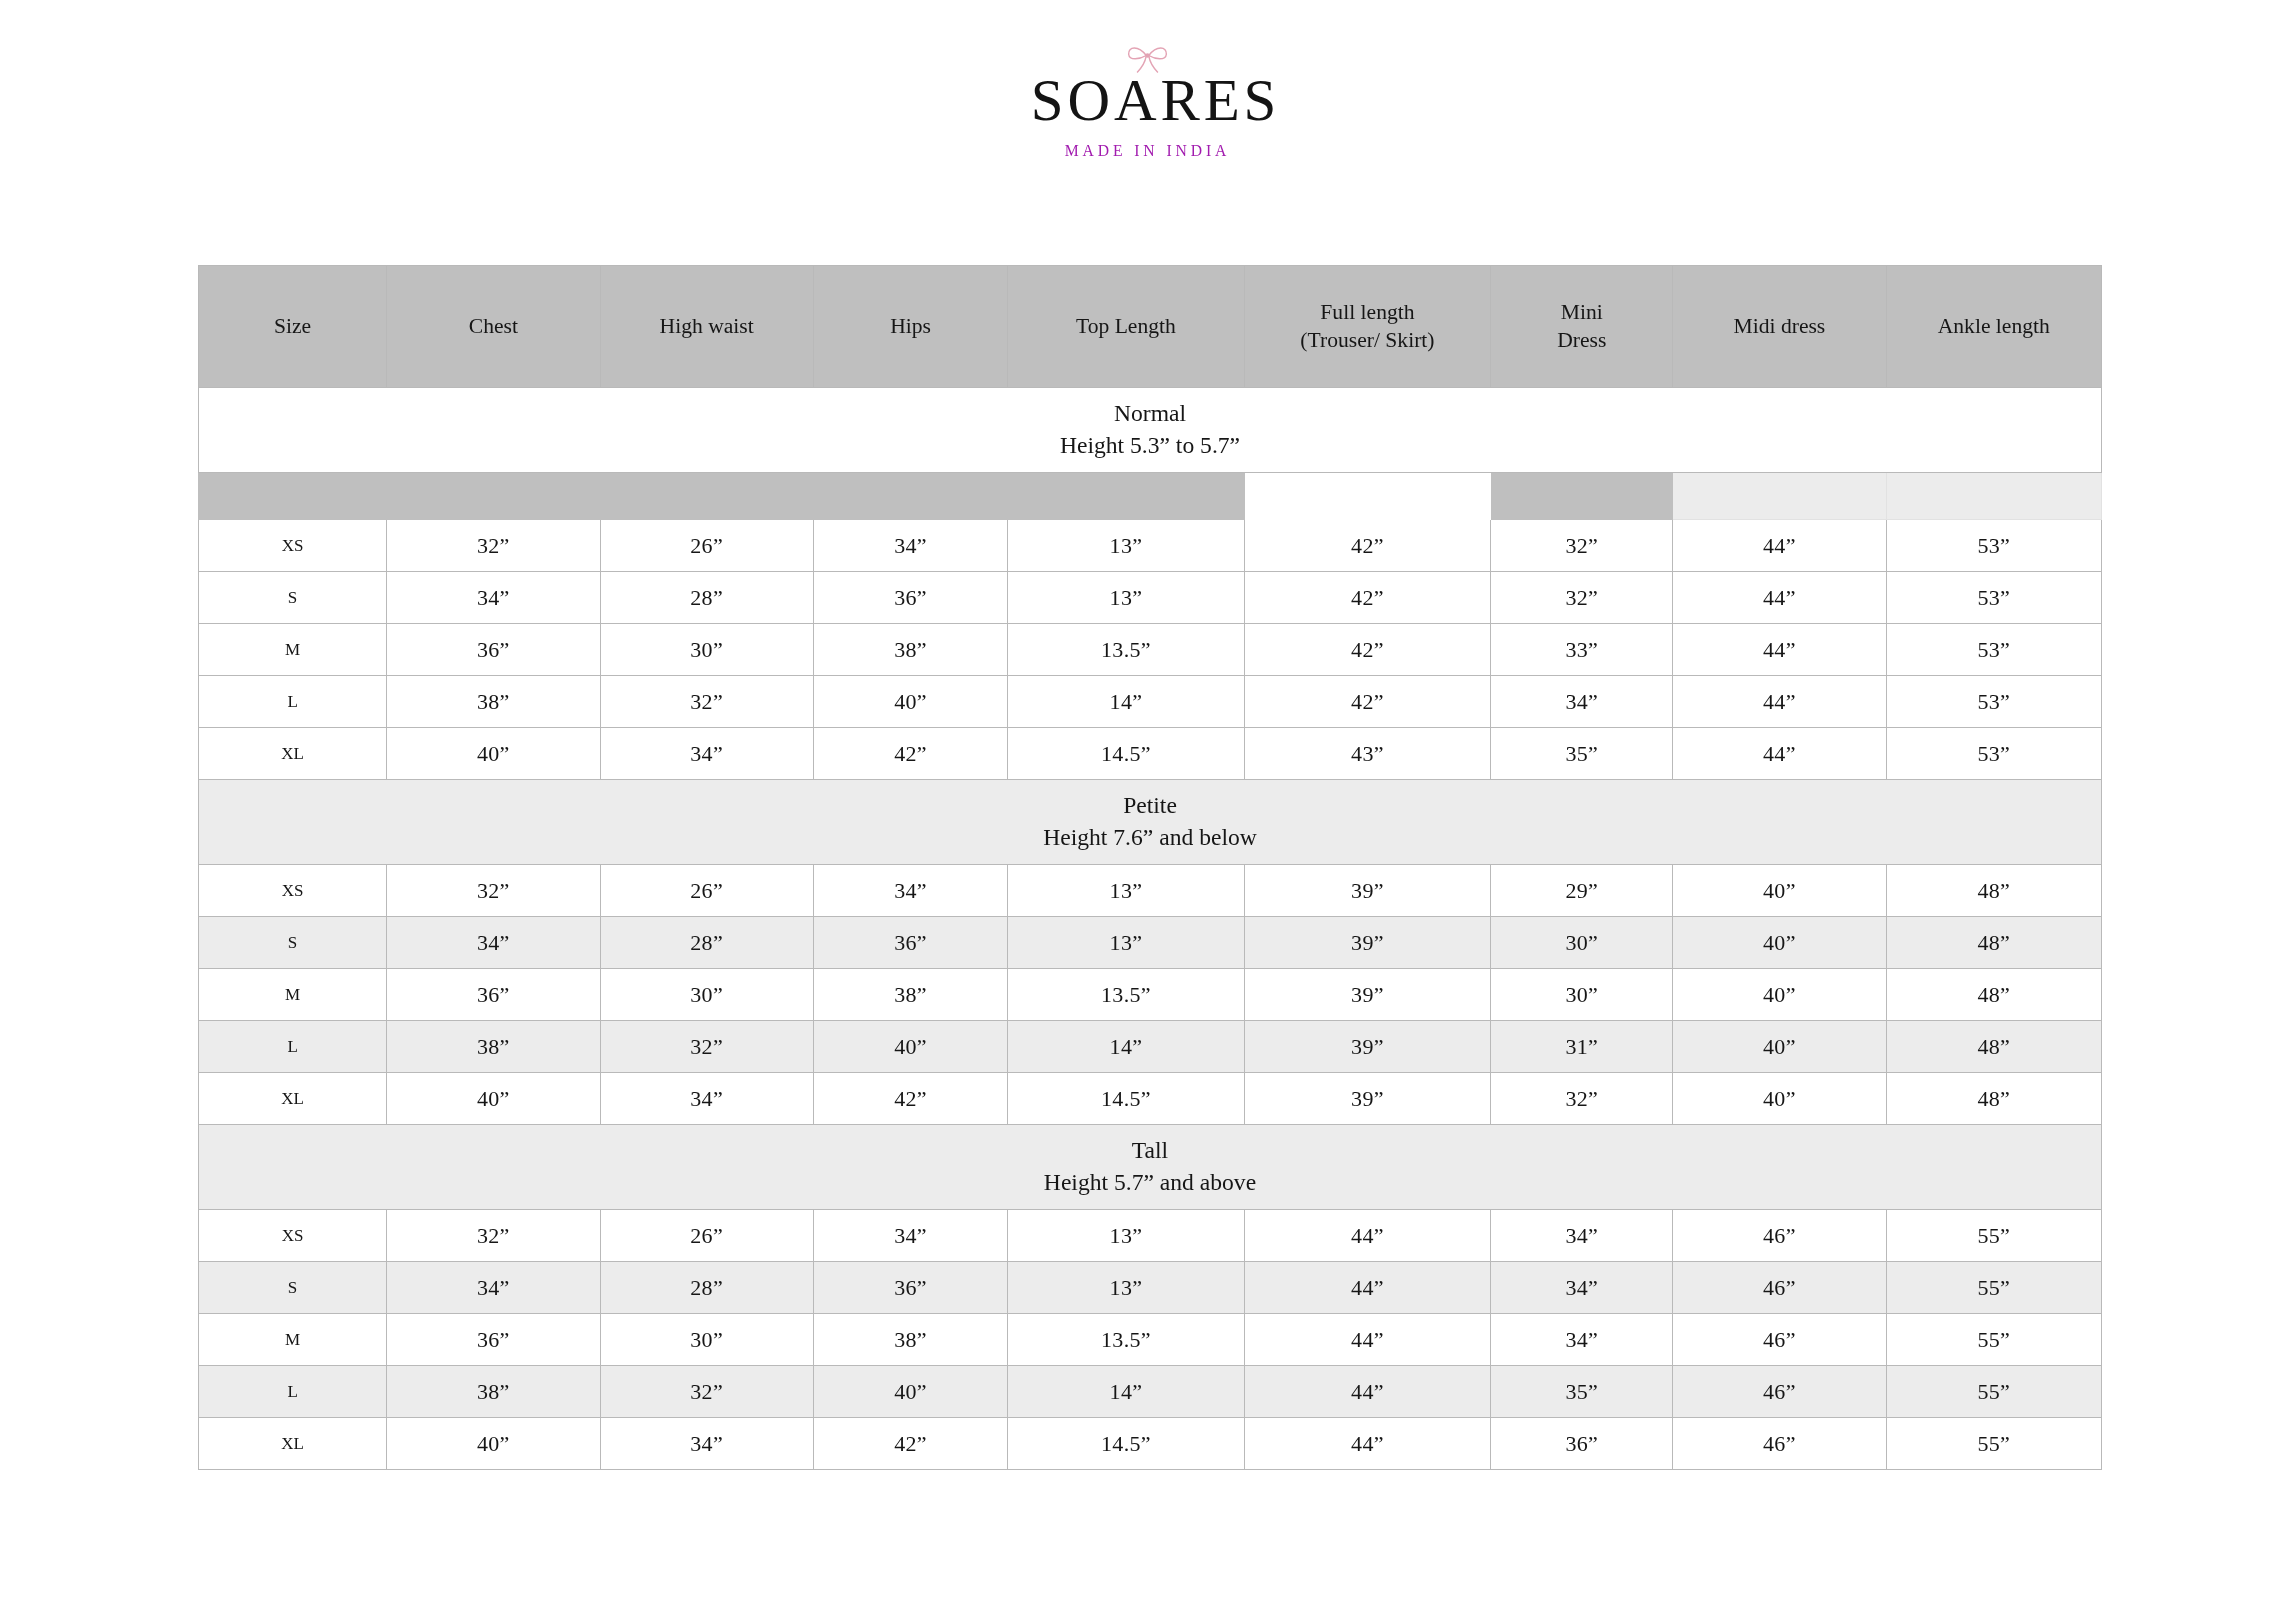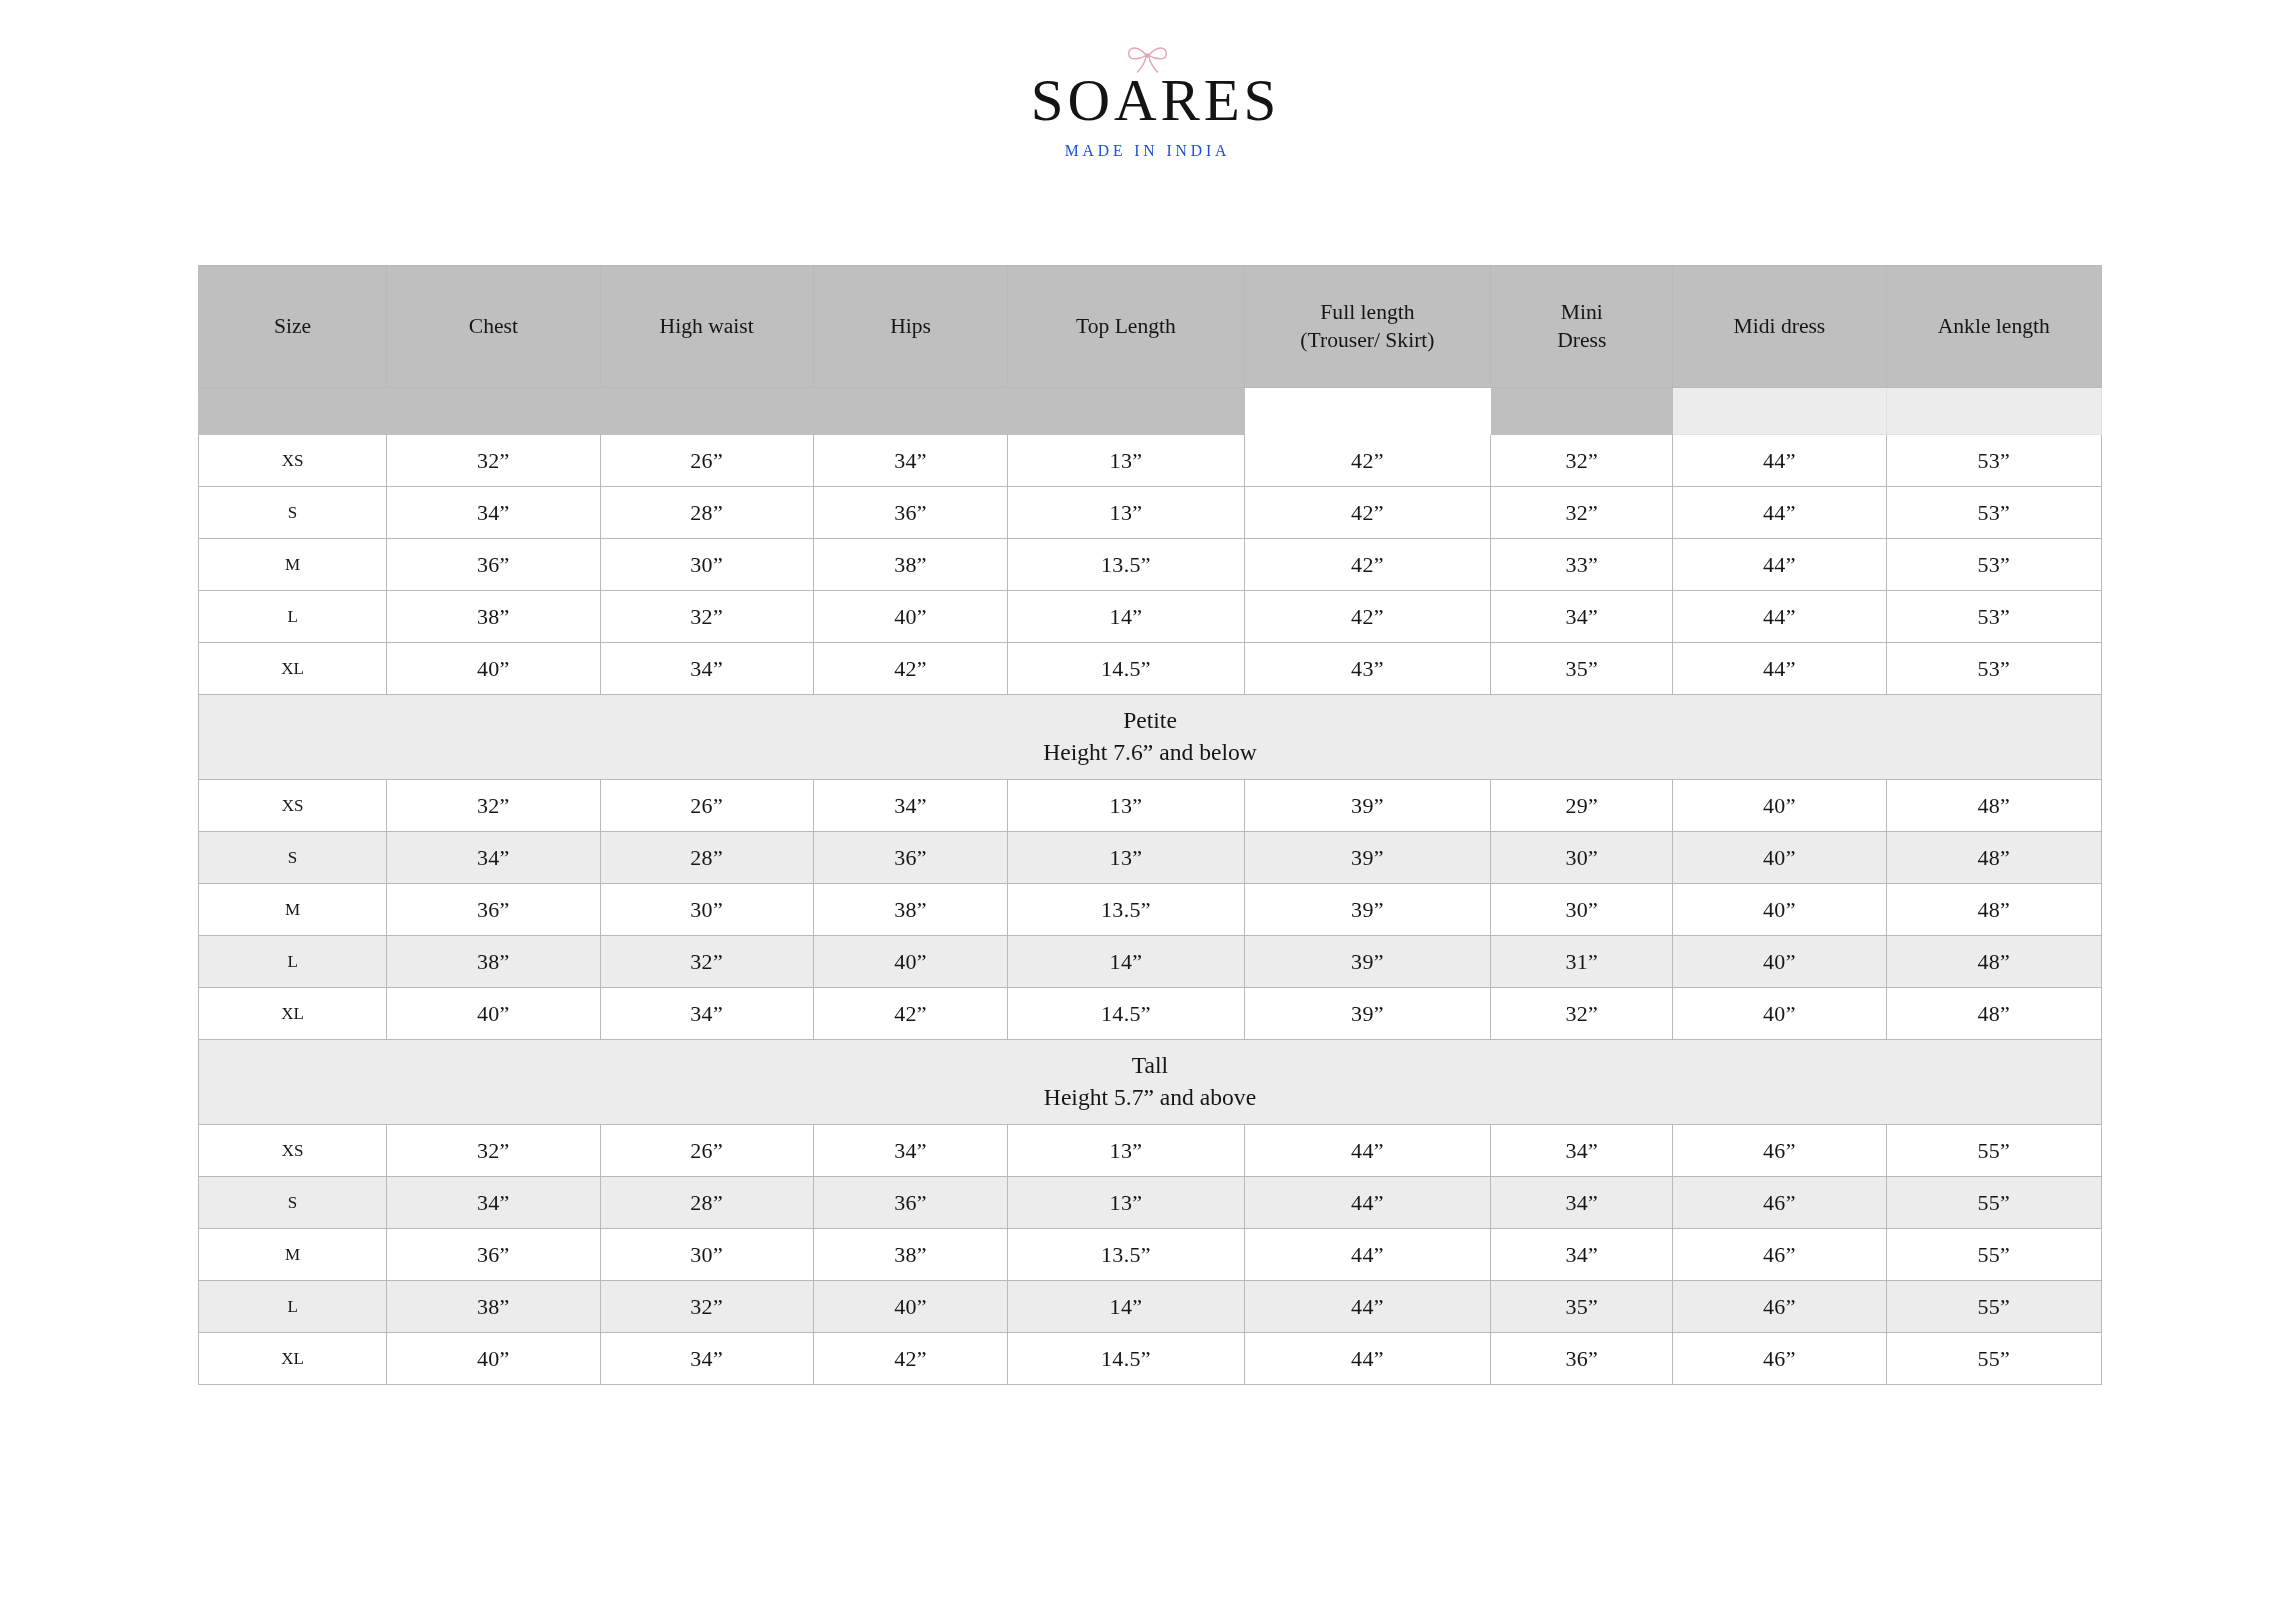--- a/index.html
+++ b/index.html
@@ -39,21 +39,21 @@
     letter-spacing: 3.9px;
     color: #141414;
     line-height: 1.0;
     font-weight: 400;
     margin-left: 16px;
   }
   .brand-sub {
     font-family: "Liberation Serif", serif;
     font-size: 15.7px;
     letter-spacing: 3.9px;
-    color: #1d4ed8;
+    color: #a21caf;
     margin-top: 11.8px;
   }
 
   
   .table-wrap {
     position: absolute;
     top: 265px;
     left: 198px;
     width: 1904px;
   }
@@ -188,20 +188,26 @@
           <th>
             <span>Midi dress</span>
           </th>
           <th>
             <span>Ankle length</span>
           </th>
         </tr>
       </thead>
       <tbody>
 
+        <tr class="group-row">
+          <td colspan="9">
+            <span class="g-title">Normal</span>
+            <span class="g-sub">Height 5.3” to 5.7”</span>
+          </td>
+        </tr>
         <tr class="spacer-row">
           <td class="sp-grey"></td>
           <td class="sp-grey"></td>
           <td class="sp-grey"></td>
           <td class="sp-grey"></td>
           <td class="sp-grey"></td>
           <td class="sp-white"></td>
           <td class="sp-grey"></td>
           <td class="sp-light"></td>
           <td class="sp-light"></td>

